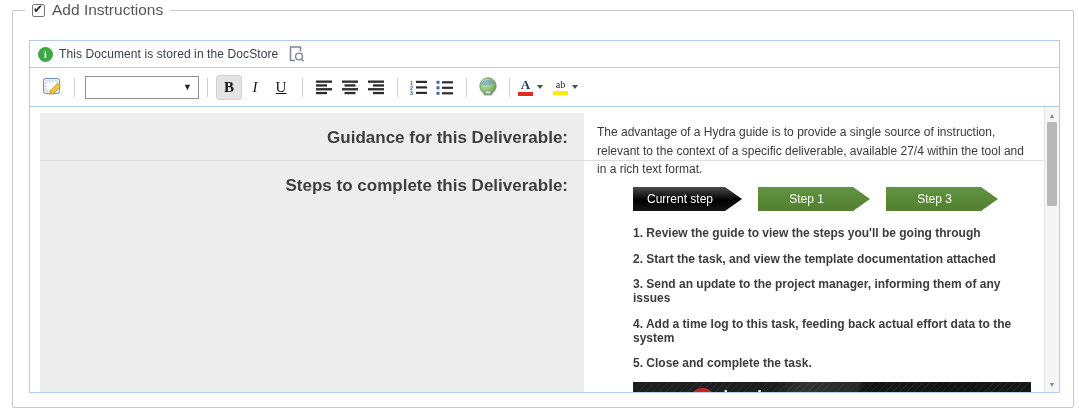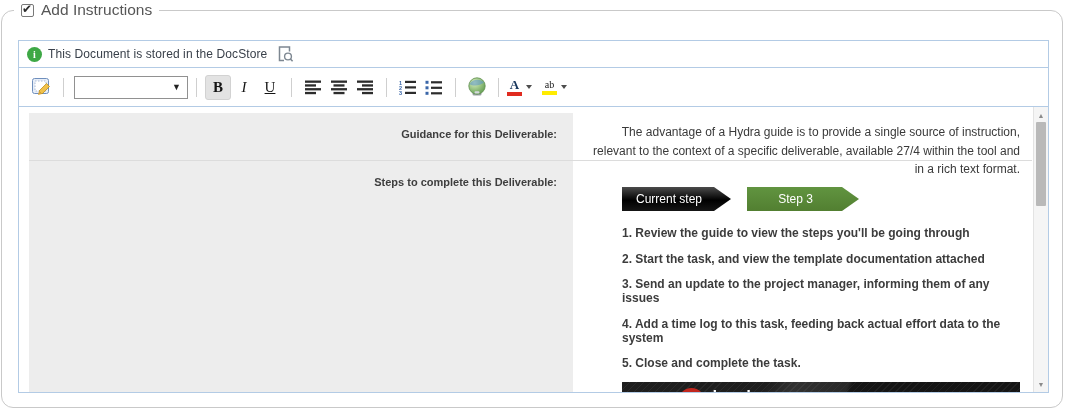--- a/index.html
+++ b/index.html
@@ -1,21 +1,21 @@
 <!DOCTYPE html>
 <html><head>
 <meta charset="utf-8">
 <style>
   * { box-sizing: border-box; margin: 0; padding: 0; }
   html, body { width: 1079px; height: 417px; background: #fff; overflow: hidden;
     font-family: "Liberation Sans", sans-serif; }
 
   
-  .fieldset { position: absolute; left: 1px; top: 10px; width: 1062px; height: 398px;
-    border: 1px solid #c9c9c9; border-radius: 12px; }
+  .fieldset { position: absolute; left: 12px; top: 10px; width: 1062px; height: 398px;
+    border: 1px solid #c9c9c9; border-radius: 2px; }
   .legend { position: absolute; top: -10px; left: 12px; background: #fff; padding: 0 7px;
     display: flex; align-items: center; gap: 7px; }
   .legend-label { font-size: 15.5px; color: #565656; }
   .checkbox { width: 13px; height: 13px; border: 1px solid #787878; border-radius: 2px;
     background: #fdfdfd; position: relative; cursor: pointer; }
   .checkbox:after { content: "✔"; position: absolute; left: 0px; top: -3px;
     font-size: 12px; color: #2b2b2b; }
 
   
   .editor-box { position: absolute; left: 16px; top: 29px; width: 1031px; height: 353px;
@@ -54,24 +54,24 @@
     margin-left: 4px; cursor: pointer; }
 
   
   .content { flex: 1; position: relative; overflow: hidden; padding: 6px 0 0 10px; }
   .doc-table { display: flex; flex-direction: column; height: 100%;
     margin-right: 16px; cursor: text; }
   .doc-row { display: flex; }
   .doc-row.first { border-bottom: 1px solid #dcdcdc; min-height: 48px; }
   .doc-row.second { flex: 1; gap: 36px; }
   .cell-label { width: 544px; flex: 0 0 544px; background: #ededed;
-    text-align: right; padding: 15px 16px 0 0; font-size: 11px; font-weight: bold;
+    text-align: right; padding: 15px 16px 0 0; font-size: 17px; font-weight: bold;
     color: #3e3e3e; }
   .cell-value { flex: 1; padding: 10px 12px 0 13px; font-size: 12px; color: #3a3a3a; }
-  .guidance-text { line-height: 1.55; max-width: 446px; text-align: right; }
+  .guidance-text { line-height: 1.55; max-width: 446px; }
 
   .steps-row { display: flex; gap: 16px; margin-top: 16px; }
   .chevron { height: 24px; color: #fff; font-size: 12px; display: flex;
     align-items: center; justify-content: center; padding-right: 15px;
     clip-path: polygon(0 0, calc(100% - 17px) 0, 100% 50%, calc(100% - 17px) 100%, 0 100%); }
   .chevron.black { width: 109px; background: linear-gradient(180deg,#4b4b4b 0%,#000 55%,#161616 100%); }
   .chevron.green { width: 112px; background: linear-gradient(180deg,#619440 0%,#527f31 100%); }
 
   .instr-list { margin-top: 15px; }
   .instr-item { font-size: 12px; font-weight: bold; color: #3c3c3c; margin-bottom: 11.5px; }
@@ -245,20 +245,21 @@
             <div class="guidance-text">The advantage of a Hydra guide is to provide a single source of instruction, relevant to the context of a specific deliverable, available 27/4 within the tool and in a rich text format.</div>
           </div>
         </div>
 
         <div class="doc-row second">
           <div class="cell-label">Steps to complete this Deliverable:</div>
           <div class="cell-value">
 
             <div class="steps-row">
               <div class="chevron black">Current step</div>
+              <div class="chevron green">Step 1</div>
               <div class="chevron green">Step 3</div>
             </div>
 
             <div class="instr-list">
               <div class="instr-item">1. Review the guide to view the steps you'll be going through</div>
               <div class="instr-item">2. Start the task, and view the template documentation attached</div>
               <div class="instr-item">3. Send an update to the project manager, informing them of any issues</div>
               <div class="instr-item">4. Add a time log to this task, feeding back actual effort data to the system</div>
               <div class="instr-item">5. Close and complete the task.</div>
             </div>

